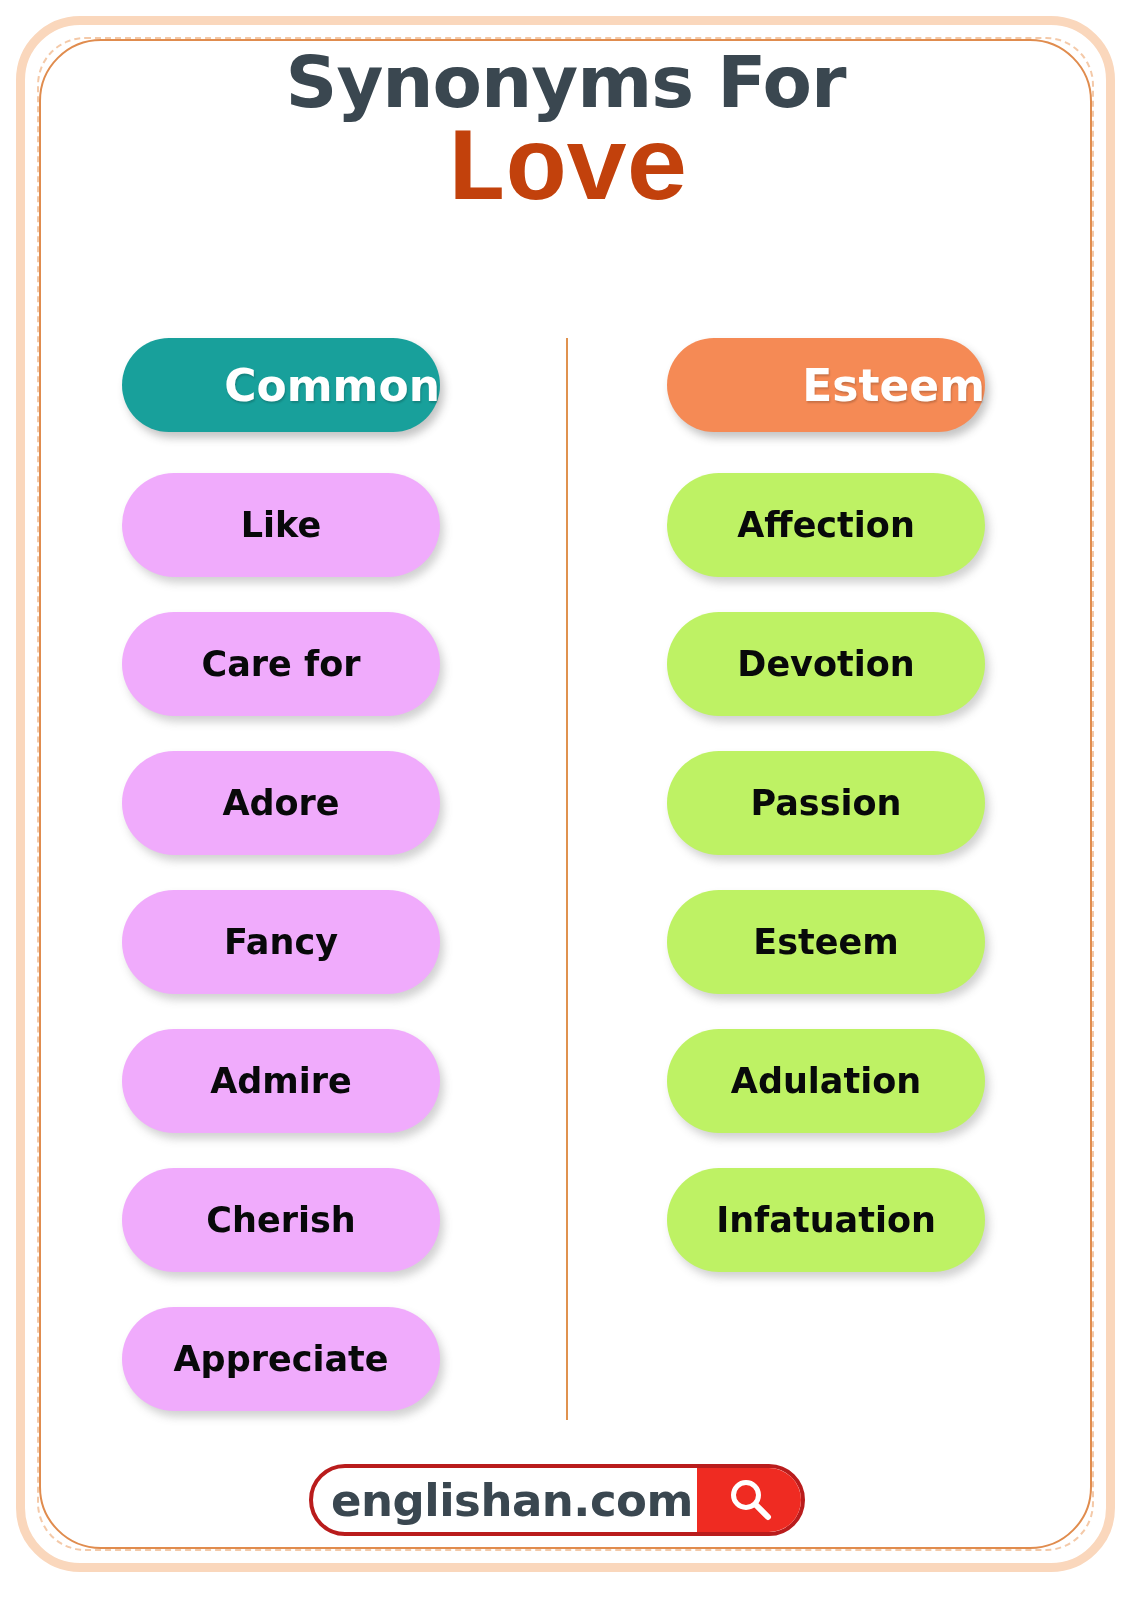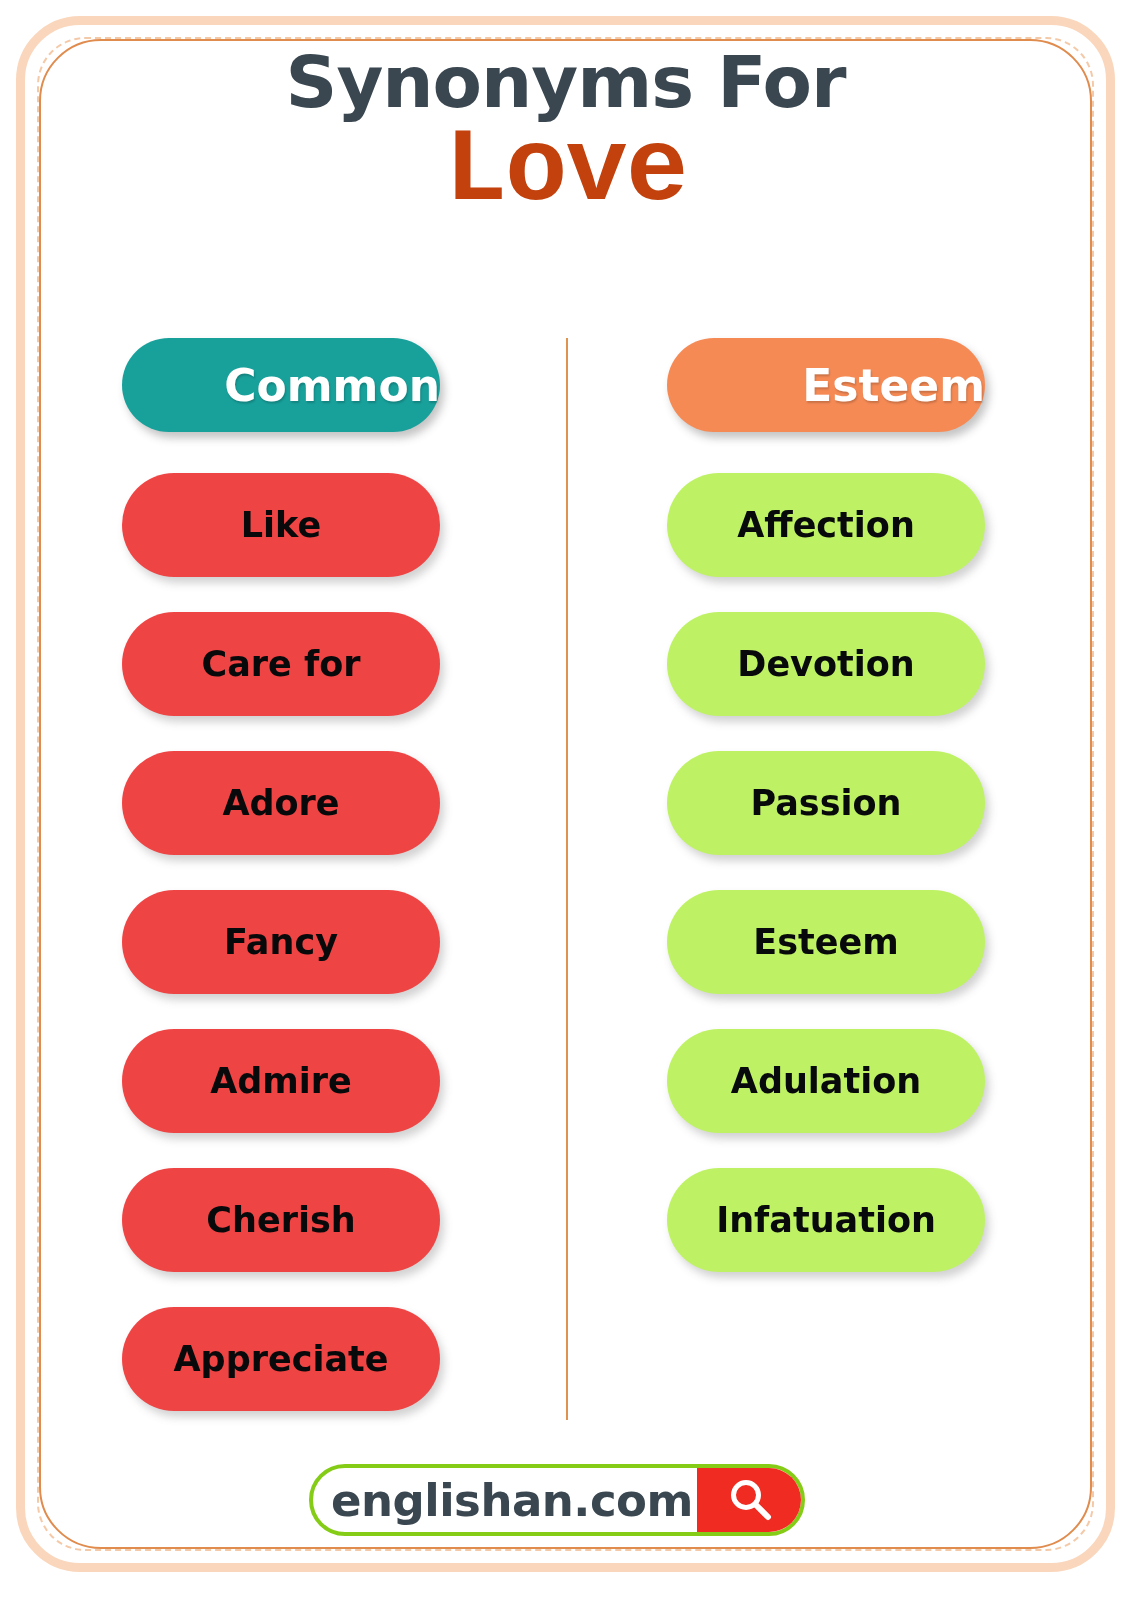--- a/index.html
+++ b/index.html
@@ -133,38 +133,38 @@
     align-items: center;
     justify-content: center;
     font-size: 35px;
     font-weight: bold;
     color: #08090a;
     box-shadow: 4px 6px 9px rgba(80,80,80,0.26);
     box-sizing: border-box;
     text-align: center;
     padding: 0 10px;
   }
-  .word-pill.mint  { background: #ef4444; }
+  .word-pill.mint  { background: #f0abfc; }
   .word-pill.peach { background: #bef264; }
 
   
   .footer-logo {
     position: absolute;
     left: 309px;
     top: 1464px;
     width: 496px;
     height: 72px;
   }
   .logo-pill {
     position: absolute;
     left: 0;
     top: 0;
     width: 496px;
     height: 72px;
-    border: 4px solid #84cc16;
+    border: 4px solid #b91c1c;
     border-radius: 36px;
     background: #ffffff;
     box-sizing: border-box;
     overflow: hidden;
     display: flex;
     align-items: center;
   }
   .logo-text {
     flex: 1;
     text-align: center;

